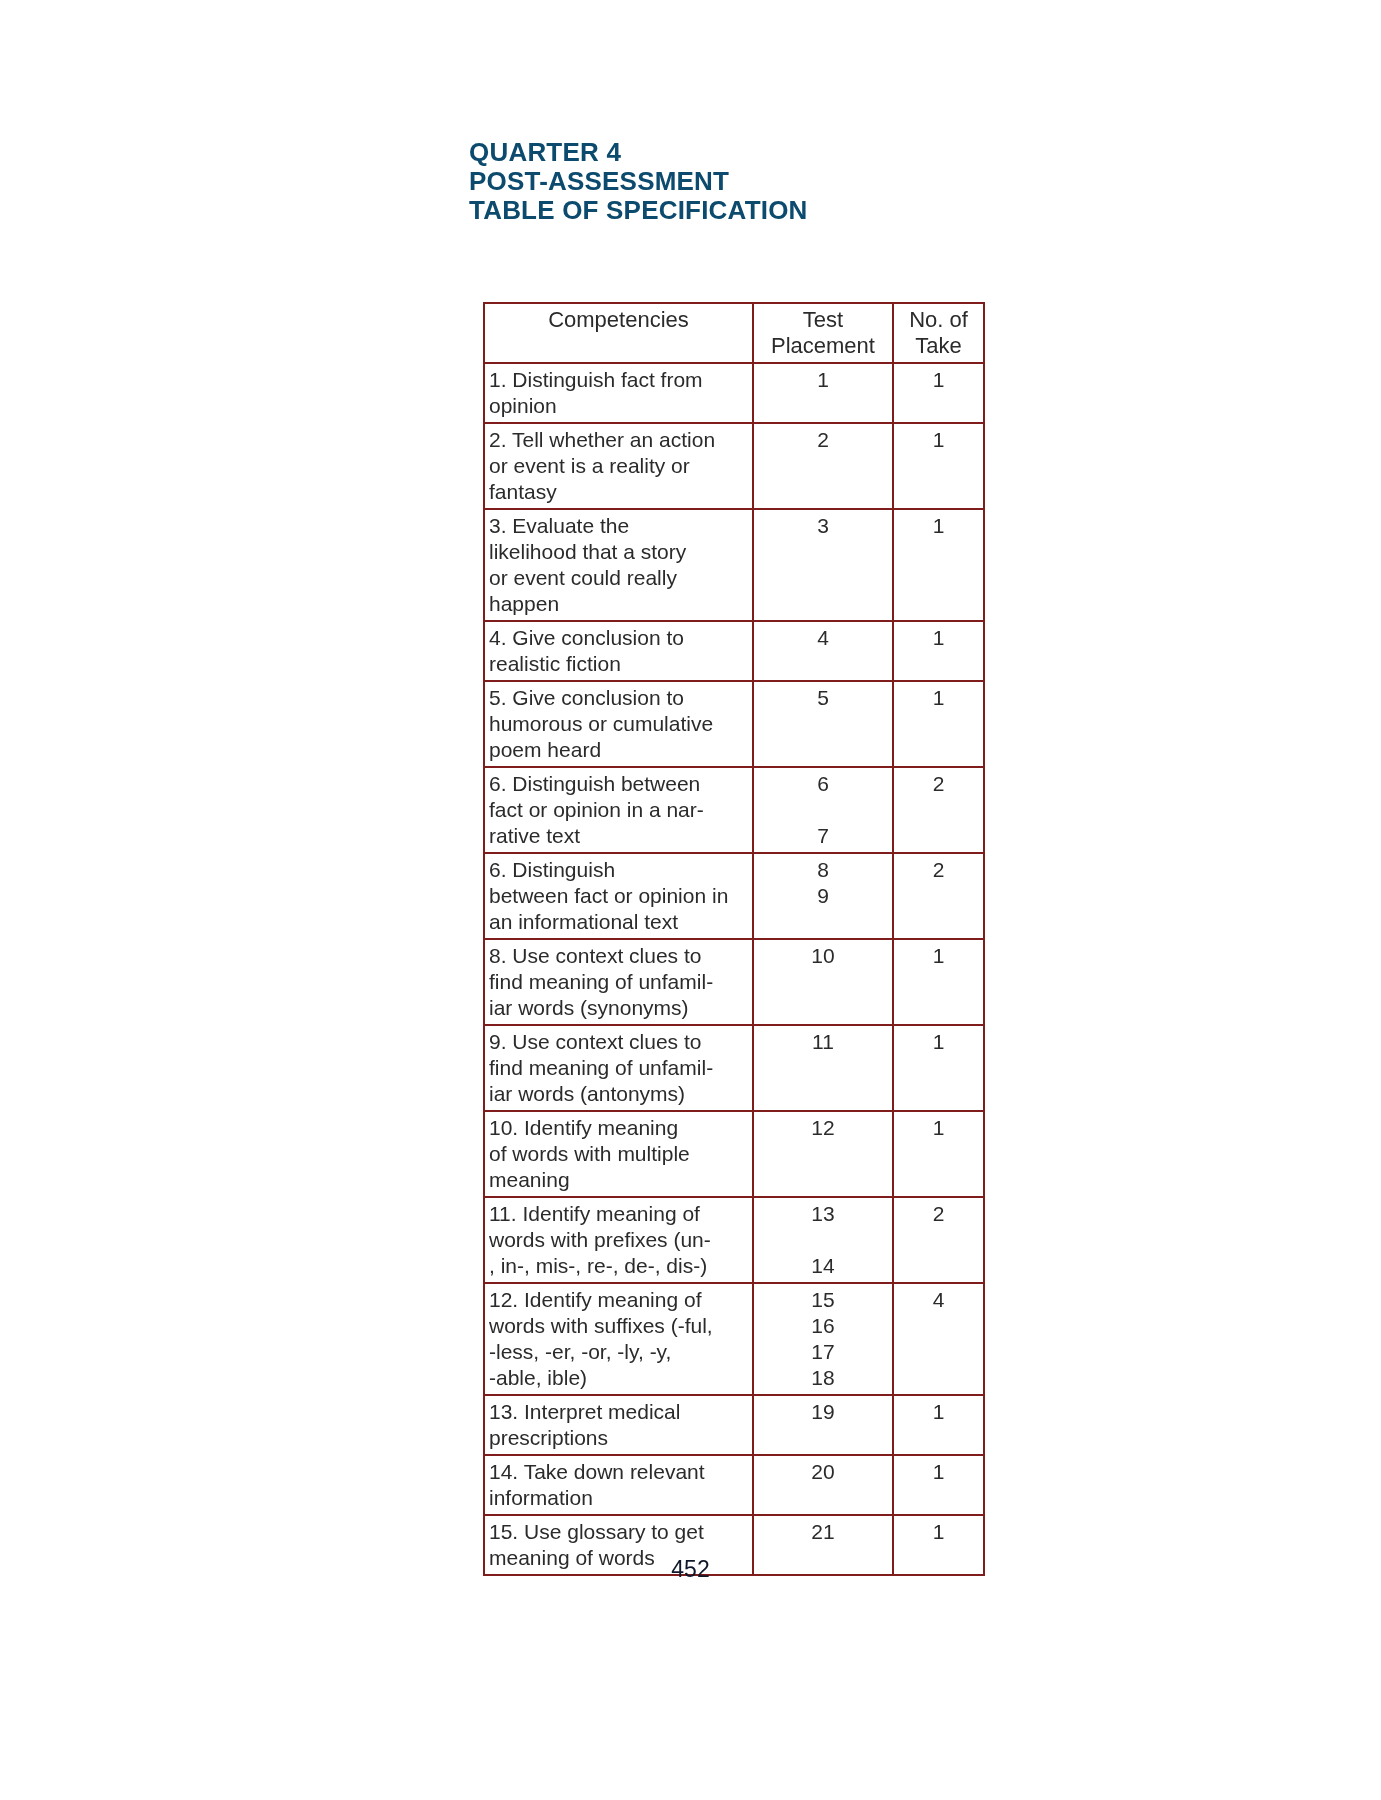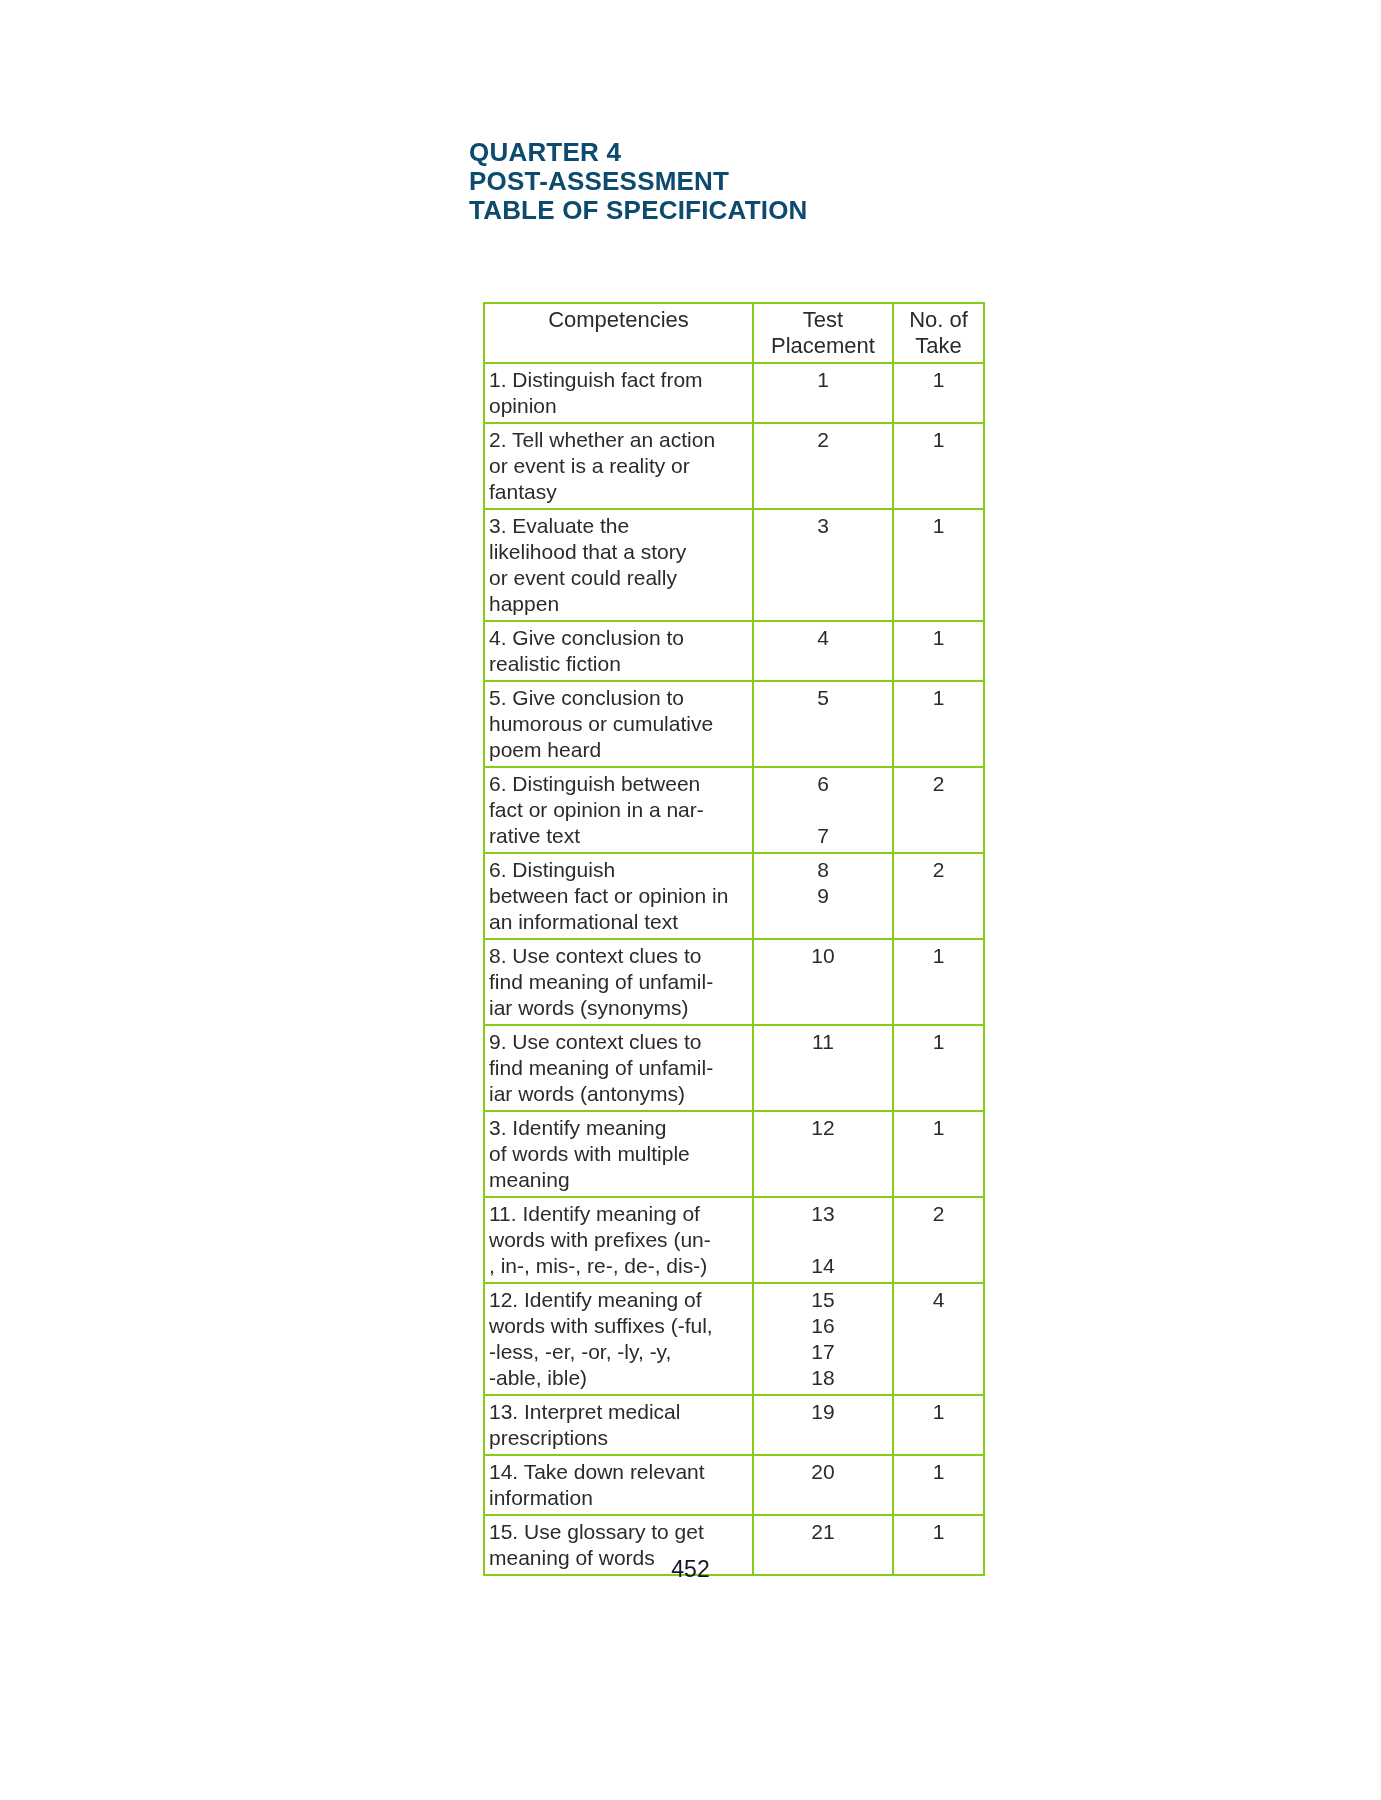--- a/index.html
+++ b/index.html
@@ -33,21 +33,21 @@
     left: 483px;
     top: 302px;
     width: 500px;
     border-collapse: collapse;
     table-layout: fixed;
   }
   .tos-table col.c-comp  { width: 269px; }
   .tos-table col.c-place { width: 140px; }
   .tos-table col.c-items { width: 91px;  }
   .tos-table th, .tos-table td {
-    border: 2px solid #84cc16;
+    border: 2px solid #7f1d1d;
     vertical-align: top;
     font-size: 21px;
     line-height: 26px;
     font-weight: normal;
     padding: 3px 4px;
     white-space: pre-line;
     color: #2b2b2b;
   }
   .tos-table th {
     font-size: 22px;
@@ -158,21 +158,21 @@
     <td class="cell-num">1</td>
   </tr>
         <tr>
     <td class="cell-comp">9. Use context clues to
 find meaning of unfamil-
 iar words (antonyms)</td>
     <td class="cell-num">11</td>
     <td class="cell-num">1</td>
   </tr>
         <tr>
-    <td class="cell-comp">3. Identify meaning
+    <td class="cell-comp">10. Identify meaning
 of words with multiple
 meaning</td>
     <td class="cell-num">12</td>
     <td class="cell-num">1</td>
   </tr>
         <tr>
     <td class="cell-comp">11. Identify meaning of
 words with prefixes (un-
 , in-, mis-, re-, de-, dis-)</td>
     <td class="cell-num">13

